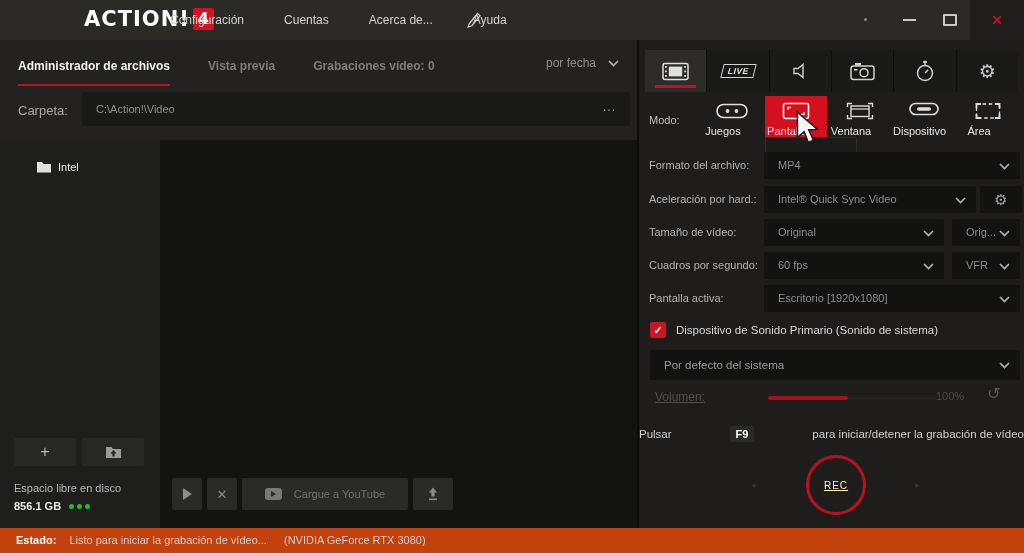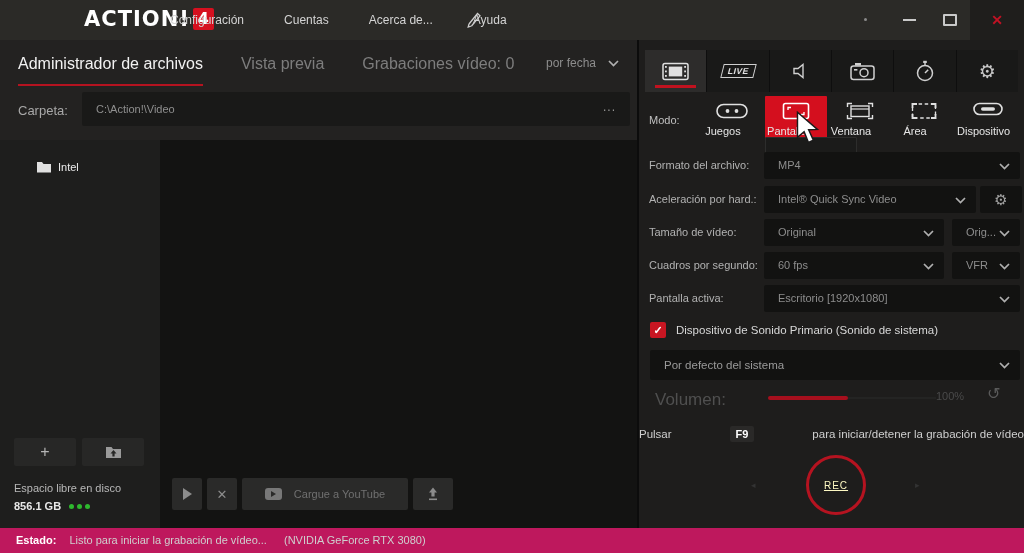--- a/index.html
+++ b/index.html
@@ -19,21 +19,21 @@
   .menu-item { font-size:12px; color:#d4d4d4; cursor:default; }
   .pen-wrap { position:absolute; left:464px; top:11px; }
   .win-dot { position:absolute; left:864px; top:18px; width:3px; height:3px; border-radius:50%; background:#8a8a8a; }
   .win-min { position:absolute; left:903px; top:19px; width:13px; height:2px; background:#c9c9c9; }
   .win-max { position:absolute; left:943px; top:14px; width:14px; height:12px; border:2px solid #c9c9c9; border-radius:1px; }
   .win-close { position:absolute; left:970px; top:0; width:54px; height:40px; background:#1f1e1c;
                display:flex; align-items:center; justify-content:center; color:#c11224; font-size:14px; font-weight:bold; }
   
   .left-header { position:absolute; top:40px; left:0; width:637px; height:100px; background:#232221; }
   .ftabs { position:absolute; left:18px; top:0; height:46px; display:flex; gap:38px; align-items:flex-end; }
-  .ftab { font-size:16px; color:#7d7d7d; padding:0 0 13px; }
+  .ftab { font-size:12px; color:#7d7d7d; padding:0 0 13px;font-weight:bold; }
   .ftab.active { color:#f2f2f2; border-bottom:2px solid #b51320; padding-bottom:11px; }
   .sort { position:absolute; right:18px; top:16px; display:flex; align-items:center; gap:12px; }
   .sort-label { font-size:12px; color:#8d8d8d; }
   .folder-label { position:absolute; left:18px; top:63px; font-size:13px; color:#a8a8a8; }
   .folder-box { position:absolute; left:82px; top:52px; width:548px; height:34px; background:#191918; border-radius:2px; }
   .folder-path { position:absolute; left:14px; top:0; line-height:34px; font-size:11px; color:#8f8f8f; }
   .folder-browse { position:absolute; right:14px; top:0; line-height:30px; font-size:12px; color:#9a9a9a; letter-spacing:1px; }
   .sidebar { position:absolute; top:140px; left:0; width:160px; height:388px; background:#1e1e1d; }
   .side-item { position:absolute; left:0; top:12px; width:160px; height:30px; }
   .side-item .fico { position:absolute; left:36px; top:8px; }
@@ -49,21 +49,21 @@
   .filearea { position:absolute; top:140px; left:160px; width:477px; height:388px; background:#131312; }
   .toolbar { position:absolute; left:12px; top:338px; display:flex; gap:5px; }
   .tb-btn { height:32px; background:#2a2a29; border-radius:2px; display:flex; align-items:center; justify-content:center; color:#8c8c8c; }
   .tb-play { width:30px; } .tb-x { width:30px; font-size:13px; }
   .tb-yt { width:166px; gap:12px; } .tb-up { width:40px; }
   .play-tri { width:0; height:0; border-left:9px solid #8c8c8c; border-top:6px solid transparent; border-bottom:6px solid transparent; }
   .yt-ico { width:17px; height:12px; background:#787878; border-radius:3px; display:flex; align-items:center; justify-content:center; }
   .yt-tri { width:0; height:0; border-left:5px solid #2a2a29; border-top:3px solid transparent; border-bottom:3px solid transparent; margin-left:1px; }
   .yt-label { font-size:11px; color:#707070; }
   
-  .statusbar { position:absolute; top:528px; left:0; width:1024px; height:25px; background:#be185d; }
+  .statusbar { position:absolute; top:528px; left:0; width:1024px; height:25px; background:#c2410c; }
   .status-inner { position:absolute; left:16px; top:0; line-height:25px; font-size:11px; }
   .st-label { font-weight:bold; color:#fff; }
   .st-msg { color:#cfcfcf; margin-left:10px; }
   .st-gpu { color:#cfcfcf; margin-left:14px; }
   
   .rdivider { position:absolute; top:40px; left:637px; width:2px; height:488px; background:#0c0c0c; }
   .right { position:absolute; top:40px; left:639px; width:385px; height:488px; background:#1e1d1c; }
   .rtabs { position:absolute; left:6px; top:10px; width:373px; height:42px; display:flex; background:#191918; }
   .rtab { flex:1; display:flex; align-items:center; justify-content:center; position:relative; border-left:1px solid #0e0e0e; }
   .rtab:first-child { border-left:none; }
@@ -81,21 +81,21 @@
   .srow-label { position:absolute; left:10px; font-size:11px; color:#b2b2b2; }
   .sbox { position:absolute; background:#121211; border-radius:2px; height:27px; }
   .sbox .sval { position:absolute; left:14px; top:0; line-height:27px; font-size:11px; color:#8d8d8d; }
   .sbox .chev { position:absolute; right:10px; top:11px; }
   .gear-btn { position:absolute; left:341px; width:42px; height:27px; background:#121211; border-radius:2px;
               display:flex; align-items:center; justify-content:center; }
   .gear-btn .gear-glyph { font-size:15px; color:#a0a0a0; }
   .chk { position:absolute; left:11px; top:282px; width:16px; height:16px; background:#c81622; border-radius:2px;
          display:flex; align-items:center; justify-content:center; color:#fff; font-size:11px; font-weight:bold; }
   .chk-label { position:absolute; left:37px; top:284px; font-size:11.5px; color:#d8d8d8; }
-  .vol-label { position:absolute; left:16px; top:350px; font-size:17px; color:#4f4f4f; }
+  .vol-label { position:absolute; left:16px; top:350px; font-size:12px; color:#4f4f4f;text-decoration:underline; }
   .vol-bar { position:absolute; left:129px; top:356px; width:80px; height:4px; background:#a60f1d; border-radius:2px; }
   .vol-track { position:absolute; left:209px; top:357px; width:88px; height:2px; background:#242423; }
   .vol-pct { position:absolute; left:297px; top:350px; font-size:11px; color:#4a4a4a; }
   .vol-reset { position:absolute; left:348px; top:344px; font-size:16px; color:#5a5a5a; font-family:"DejaVu Sans", sans-serif; }
   .hint { position:absolute; left:0; top:386px; width:385px; display:flex; align-items:center; justify-content:space-between; gap:8px; }
   .hint-text { font-size:11.5px; color:#cfcfcf; }
   .hint-key { background:#2a2928; color:#fff; font-size:11px; font-weight:bold; padding:2px 6px; border-radius:2px; }
   .rec-ring { position:absolute; left:167px; top:415px; width:60px; height:60px; border:3px solid #b51320; border-radius:50%;
               display:flex; align-items:center; justify-content:center; }
   .rec-label { font-size:10px; letter-spacing:1px; color:#fef9c3;text-decoration:underline; }
@@ -292,35 +292,35 @@
           <svg width="30" height="20" viewBox="0 0 30 20">
             <path d="M2.5 6 L2.5 2.5 L7 2.5 M23 2.5 L27.5 2.5 L27.5 6 M27.5 14 L27.5 17.5 L23 17.5 M7 17.5 L2.5 17.5 L2.5 14" fill="none" stroke="#e0e0e0" stroke-width="1.4"></path>
             <rect x="6" y="5" width="18" height="10.5" fill="none" stroke="#e0e0e0" stroke-width="1.4"></rect>
             <path d="M6 8 L24 8" stroke="#e0e0e0" stroke-width="1.2"></path>
           </svg>
         </span>
         <span class="mode-cap">Ventana</span>
       </div>
       <div class="mode-btn">
         <span class="mode-ico">
+          <svg width="32" height="16" viewBox="0 0 32 16">
+            <rect x="2" y="2.5" width="28" height="11" rx="5.5" fill="none" stroke="#e0e0e0" stroke-width="1.6"></rect>
+            <rect x="9" y="6.2" width="14" height="3.6" rx="1.8" fill="#e0e0e0"></rect>
+          </svg>
+        </span>
+        <span class="mode-cap">Dispositivo</span>
+      </div>
+      <div class="mode-btn">
+        <span class="mode-ico">
           <svg width="30" height="20" viewBox="0 0 30 20">
             <rect x="3.5" y="3" width="23" height="14" fill="none" stroke="#e0e0e0" stroke-width="1.3" stroke-dasharray="3.5 2.6"></rect>
             <path d="M3.5 7 L3.5 3 L8 3 M22 3 L26.5 3 L26.5 7 M26.5 13 L26.5 17 L22 17 M8 17 L3.5 17 L3.5 13" fill="none" stroke="#e0e0e0" stroke-width="1.8"></path>
           </svg>
         </span>
         <span class="mode-cap">Área</span>
-      </div>
-      <div class="mode-btn">
-        <span class="mode-ico">
-          <svg width="32" height="16" viewBox="0 0 32 16">
-            <rect x="2" y="2.5" width="28" height="11" rx="5.5" fill="none" stroke="#e0e0e0" stroke-width="1.6"></rect>
-            <rect x="9" y="6.2" width="14" height="3.6" rx="1.8" fill="#e0e0e0"></rect>
-          </svg>
-        </span>
-        <span class="mode-cap">Dispositivo</span>
       </div>
     </div>
     <div class="mode-tip"></div>
 
     <span class="srow-label" style="top:119px">Formato del archivo:</span>
     <div class="sbox" style="left:125px; top:112px; width:256px">
       <span class="sval">MP4</span>
       <span class="chev">
           <svg width="11" height="7" viewBox="0 0 11 7">
             <polyline points="1,1 5.5,5.5 10,1" fill="none" stroke="#b0b0b0" stroke-width="1.7"></polyline>

